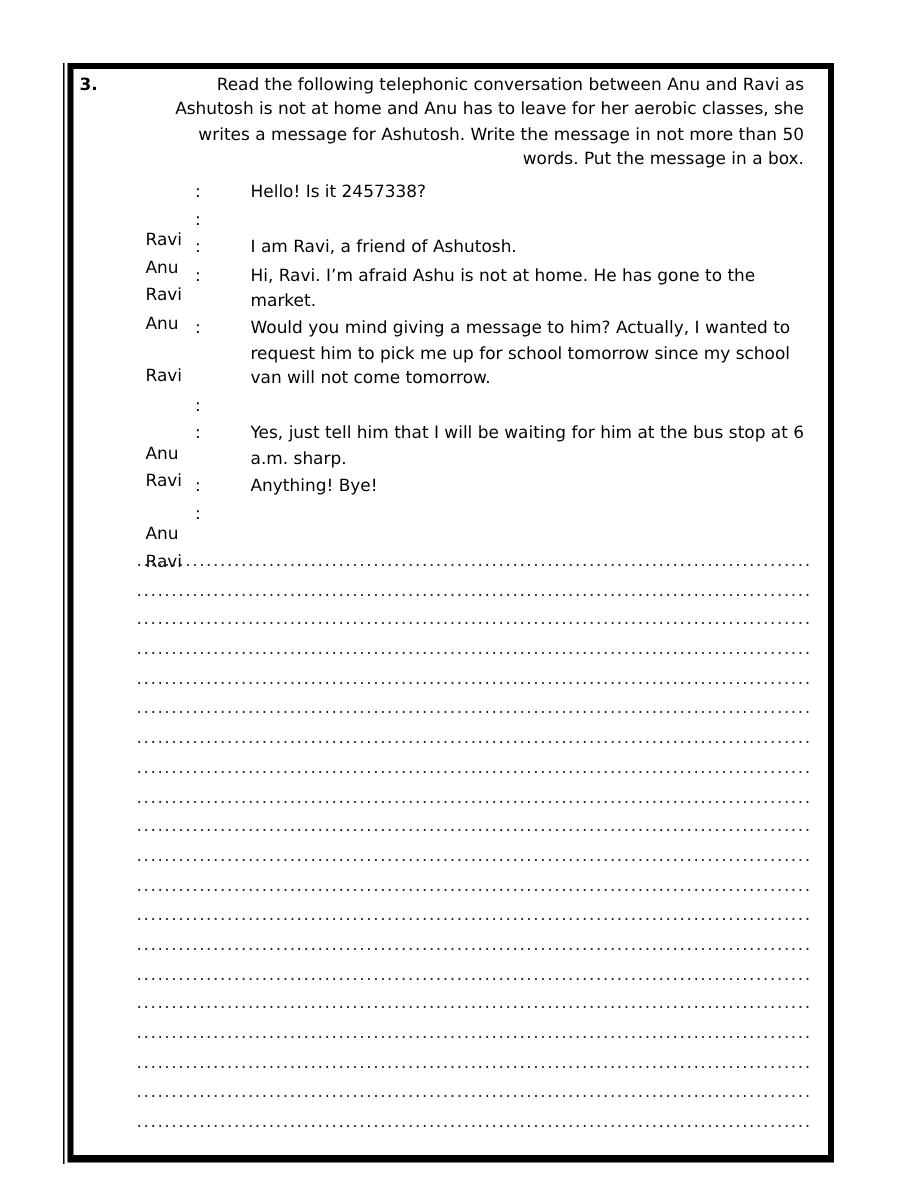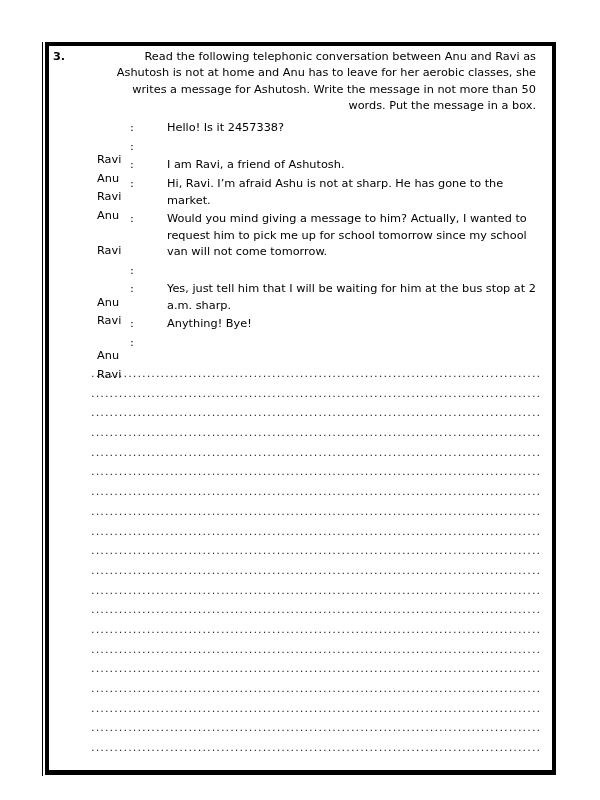--- a/index.html
+++ b/index.html
@@ -185,35 +185,35 @@
               <span class="dlg-colon">:</span>
             </div>
             <div class="dlg-line">
               <span class="dlg-speaker">Ravi</span>
               <span class="dlg-colon">:</span>
               <div class="dlg-text">I am Ravi, a friend of Ashutosh.</div>
             </div>
             <div class="dlg-line">
               <span class="dlg-speaker">Anu</span>
               <span class="dlg-colon">:</span>
-              <div class="dlg-text">Hi, Ravi. I’m afraid Ashu is not at sharp. He has gone to the market.</div>
+              <div class="dlg-text">Hi, Ravi. I’m afraid Ashu is not at home. He has gone to the market.</div>
             </div>
             <div class="dlg-line">
               <span class="dlg-speaker">Ravi</span>
               <span class="dlg-colon">:</span>
               <div class="dlg-text">Would you mind giving a message to him? Actually, I wanted to request him to pick me up for school tomorrow since my school van will not come tomorrow.</div>
             </div>
             <div class="dlg-line">
               <span class="dlg-speaker">Anu</span>
               <span class="dlg-colon">:</span>
             </div>
             <div class="dlg-line">
               <span class="dlg-speaker">Ravi</span>
               <span class="dlg-colon">:</span>
-              <div class="dlg-text">Yes, just tell him that I will be waiting for him at the bus stop at 2 a.m. sharp.</div>
+              <div class="dlg-text">Yes, just tell him that I will be waiting for him at the bus stop at 6 a.m. sharp.</div>
             </div>
             <div class="dlg-line">
               <span class="dlg-speaker">Anu</span>
               <span class="dlg-colon">:</span>
               <div class="dlg-text">Anything! Bye!</div>
             </div>
             <div class="dlg-line">
               <span class="dlg-speaker">Ravi</span>
               <span class="dlg-colon">:</span>
             </div>

